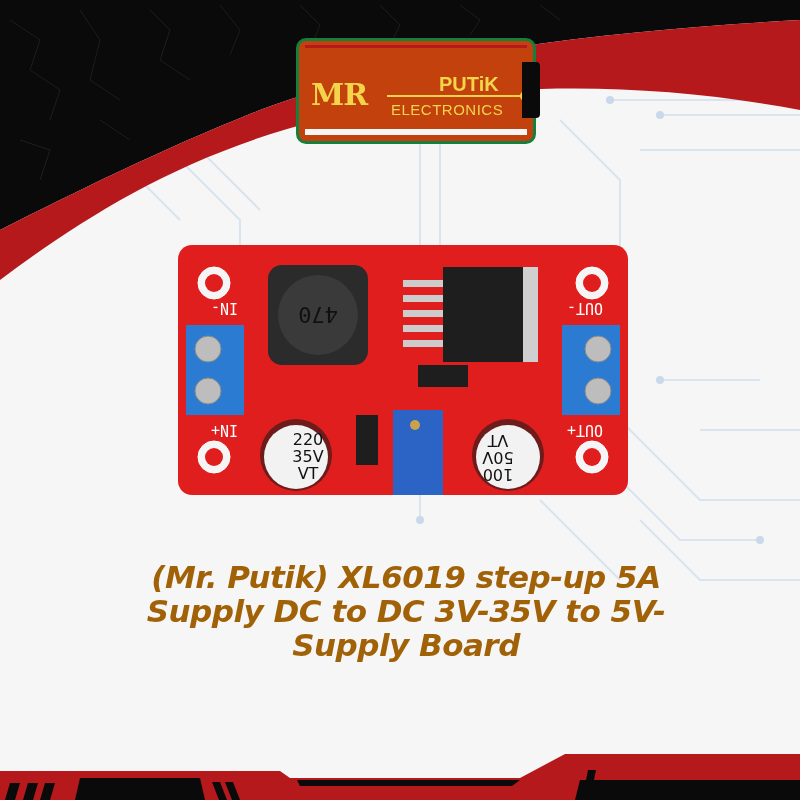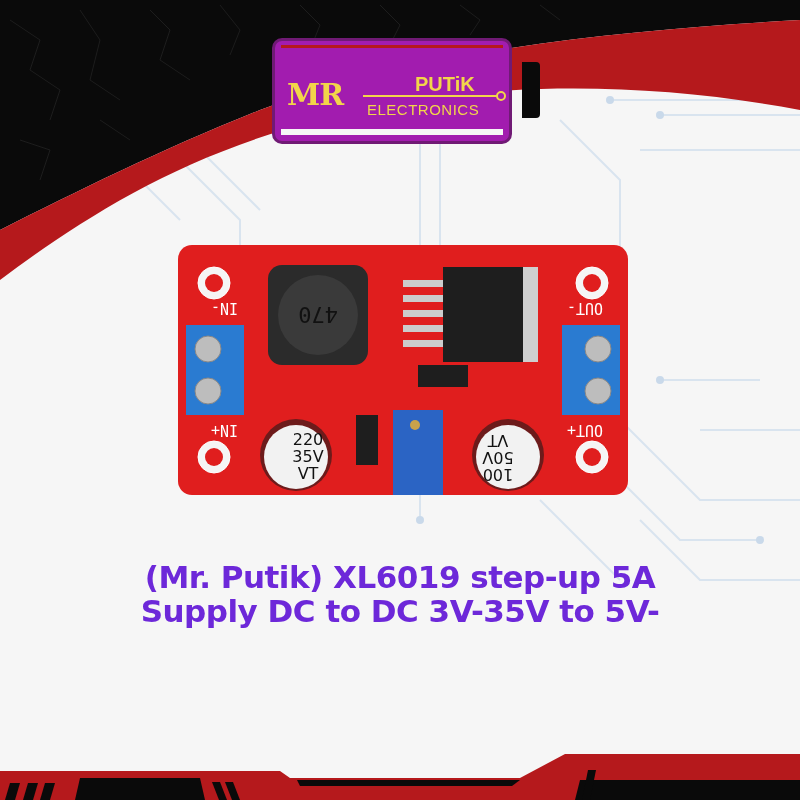--- a/index.html
+++ b/index.html
@@ -1,18 +1,18 @@
 <!DOCTYPE html>
 <html><head>
 <meta charset="utf-8">
 <style>
   html,body{margin:0;padding:0;}
   body{width:800px;height:800px;overflow:hidden;background:#f6f6f6;position:relative;font-family:"DejaVu Sans",sans-serif;}
   .layer{position:absolute;left:0;top:0;width:800px;height:800px;}
-  .title{position:absolute;left:40px;top:560px;width:720px;text-align:center;font-family:"DejaVu Sans",sans-serif;font-weight:bold;font-size:31px;line-height:34px;color:#6d28d9;letter-spacing:-0.5px;}
+  .title{position:absolute;left:46px;top:560px;width:720px;text-align:center;font-family:"DejaVu Sans",sans-serif;font-weight:bold;font-size:31px;line-height:34px;color:#a16207;letter-spacing:-0.5px;font-style:italic;}
   .title span{display:block;}
 </style>
 </head>
 <body>
 
 <svg class="layer" viewBox="0 0 800 800">
   <g stroke="#d9e4ef" stroke-width="2" fill="none">
     <path d="M420 120 L420 520"></path>
       <path d="M440 140 L440 300 L470 330"></path>
     <path d="M560 120 L620 180 L620 420 L700 500 L800 500"></path>
@@ -51,21 +51,21 @@
       <path d="M220 5 L240 30 L230 55"></path>
     <path d="M300 5 L320 25 L310 50"></path>
       <path d="M380 5 L400 25 L390 45"></path>
     <path d="M460 5 L480 20 L470 35"></path>
       <path d="M540 5 L560 20"></path>
     <path d="M20 140 L50 150 L40 180"></path>
       <path d="M100 120 L130 140"></path>
   </g>
 </svg>
 
-<div style="position:absolute;left:272px;top:38px;width:240px;height:106px;background:#a21caf;border:3px solid #701a75;border-radius:10px;box-sizing:border-box;">
+<div style="position:absolute;left:296px;top:38px;width:240px;height:106px;background:#c2410c;border:3px solid #15803d;border-radius:10px;box-sizing:border-box;">
   <div style="position:absolute;left:6px;right:6px;top:4px;height:3px;background:#b5191c;"></div>
   <div style="position:absolute;left:6px;right:6px;bottom:6px;height:6px;background:#f6f6f6;"></div>
   <div style="position:absolute;left:12px;top:36px;font-family:'DejaVu Serif',serif;font-weight:bold;font-size:30px;color:#f2d54a;letter-spacing:-1px;">MR</div>
   <div style="position:absolute;left:140px;top:32px;font-family:'Liberation Sans',sans-serif;font-weight:bold;font-size:20px;color:#f2d54a;">PUTiK</div>
   <div style="position:absolute;left:88px;top:54px;width:134px;height:2px;background:#f2d54a;"></div>
   <div style="position:absolute;left:221px;top:50px;width:6px;height:6px;border:2px solid #f2d54a;border-radius:50%;"></div>
   <div style="position:absolute;left:92px;top:60px;font-family:'Liberation Sans',sans-serif;font-size:15px;color:#f2d54a;letter-spacing:0.5px;">ELECTRONICS</div>
 </div>
 <div style="position:absolute;left:522px;top:62px;width:18px;height:56px;background:#0a0a0a;border-radius:0 4px 4px 0;"></div>
 
@@ -127,20 +127,21 @@
   <g transform="rotate(180 320 212)">
     <text x="320" y="200" font-family="DejaVu Sans, sans-serif" font-size="16" fill="#111" text-anchor="middle">100</text>
     <text x="320" y="217" font-family="DejaVu Sans, sans-serif" font-size="16" fill="#111" text-anchor="middle">50V</text>
     <text x="320" y="234" font-family="DejaVu Sans, sans-serif" font-size="16" fill="#111" text-anchor="middle">VT</text>
   </g>
 </svg>
 
 <div class="title">
   <span>(Mr. Putik) XL6019 step-up 5A</span>
   <span>Supply DC to DC 3V-35V to 5V-</span>
+  <span>Supply Board</span>
 </div>
 
 <svg class="layer" viewBox="0 0 800 800" style="pointer-events:none;">
   <path d="M0 771 L280 771 L290 778 L520 778 L565 754 L800 754 L800 800 L0 800 Z" fill="#b5191c"></path>
   <path d="M297 780 L520 780 L512 786 L300 786 Z" fill="#0a0a0a"></path>
   <path d="M580 780 L800 780 L800 800 L575 800 Z" fill="#0a0a0a"></path>
   <path d="M80 778 L200 778 L205 800 L75 800 Z" fill="#0a0a0a"></path>
   <path d="M10 783 L20 783 L15 800 L5 800 Z" fill="#0a0a0a"></path>
   <path d="M28 783 L38 783 L33 800 L23 800 Z" fill="#0a0a0a"></path>
   <path d="M45 783 L55 783 L50 800 L40 800 Z" fill="#0a0a0a"></path>

